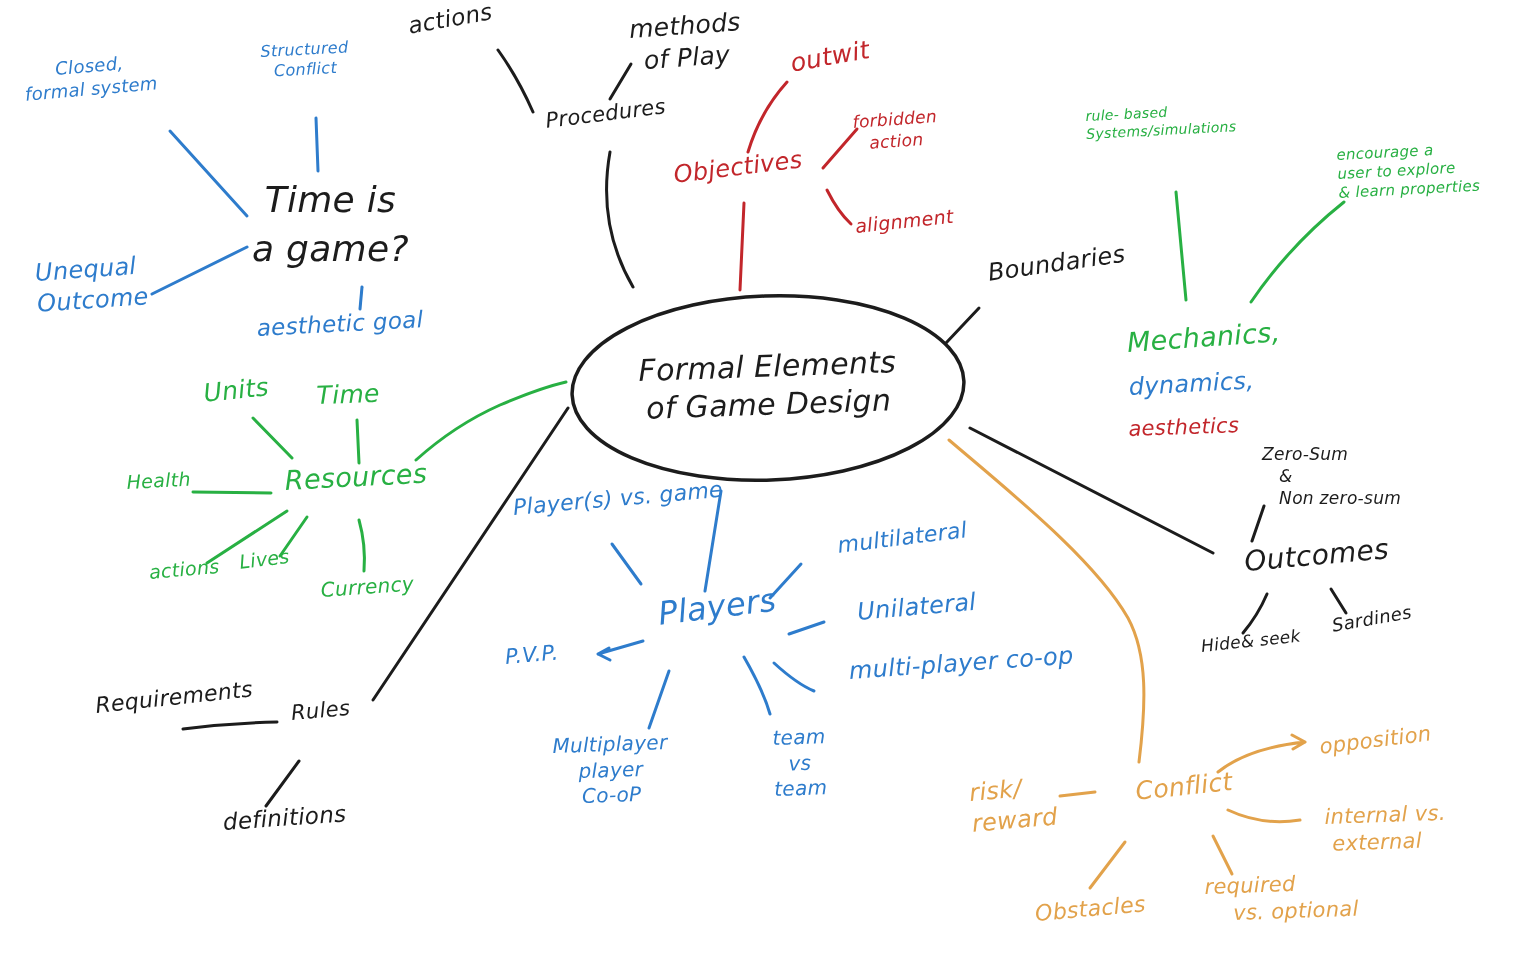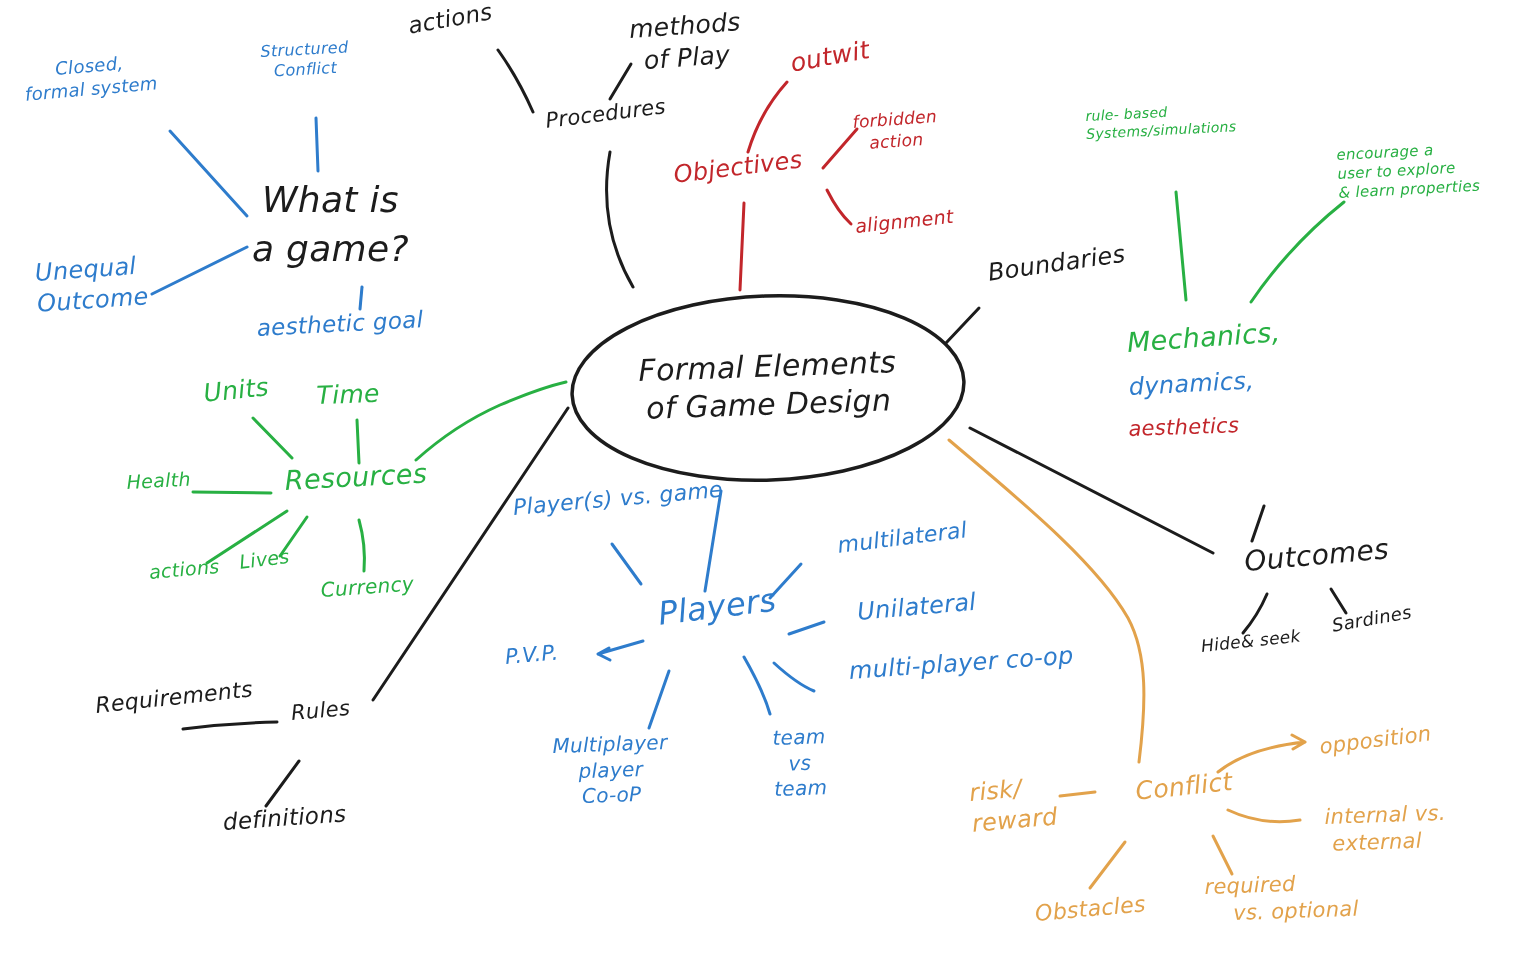--- a/index.html
+++ b/index.html
@@ -93,21 +93,21 @@
     </g>
   </svg>
 
   <div class="lbl ink ctr mid" style="left:768px;top:386px;font-size:30px;--r:-2deg">Formal Elements
 of Game Design</div>
 
   <div class="lbl blue ctr" style="left:22px;top:60px;font-size:18px;--r:-5deg">Closed,
 formal system</div>
   <div class="lbl blue ctr" style="left:260px;top:42px;font-size:16px;--r:-3deg">Structured
 Conflict</div>
-  <div class="lbl ink ctr" style="left:252px;top:176px;font-size:36px;line-height:1.35">What is
+  <div class="lbl ink ctr" style="left:252px;top:176px;font-size:36px;line-height:1.35">Time is
 a game?</div>
   <div class="lbl blue" style="left:34px;top:258px;font-size:24px;--r:-4deg">Unequal
 Outcome</div>
   <div class="lbl blue" style="left:256px;top:314px;font-size:23px;--r:-3deg">aesthetic goal</div>
 
   <div class="lbl ink" style="left:406px;top:12px;font-size:23px;--r:-10deg">actions</div>
   <div class="lbl ink ctr" style="left:628px;top:14px;font-size:25px;--r:-4deg">methods
 of Play</div>
   <div class="lbl ink" style="left:544px;top:108px;font-size:21px;--r:-7deg">Procedures</div>
 
@@ -120,20 +120,23 @@
   <div class="lbl ink" style="left:986px;top:258px;font-size:24px;--r:-8deg">Boundaries</div>
   <div class="lbl green" style="left:1085px;top:108px;font-size:14px;--r:-3deg">rule- based
 Systems/simulations</div>
   <div class="lbl green" style="left:1336px;top:146px;font-size:15px;--r:-3deg">encourage a
 user to explore
 &amp; learn properties</div>
   <div class="lbl green" style="left:1126px;top:326px;font-size:27px;--r:-4deg">Mechanics,</div>
   <div class="lbl blue" style="left:1128px;top:372px;font-size:24px;--r:-3deg">dynamics,</div>
   <div class="lbl red" style="left:1128px;top:416px;font-size:21px;--r:-2deg">aesthetics</div>
 
+  <div class="lbl ink" style="left:1262px;top:444px;font-size:17px">Zero-Sum
+   &amp;
+   Non zero-sum</div>
   <div class="lbl ink" style="left:1243px;top:544px;font-size:28px;--r:-5deg">Outcomes</div>
   <div class="lbl ink" style="left:1200px;top:636px;font-size:17px;--r:-6deg">Hide&amp; seek</div>
   <div class="lbl ink" style="left:1330px;top:614px;font-size:18px;--r:-10deg">Sardines</div>
 
   <div class="lbl green" style="left:202px;top:378px;font-size:25px;--r:-6deg">Units</div>
   <div class="lbl green" style="left:316px;top:380px;font-size:25px;--r:-2deg">Time</div>
   <div class="lbl green" style="left:126px;top:470px;font-size:19px;--r:-3deg">Health</div>
   <div class="lbl green" style="left:284px;top:464px;font-size:27px;--r:-3deg">Resources</div>
   <div class="lbl green" style="left:148px;top:560px;font-size:19px;--r:-5deg">actions</div>
   <div class="lbl green" style="left:238px;top:550px;font-size:19px;--r:-7deg">Lives</div>

